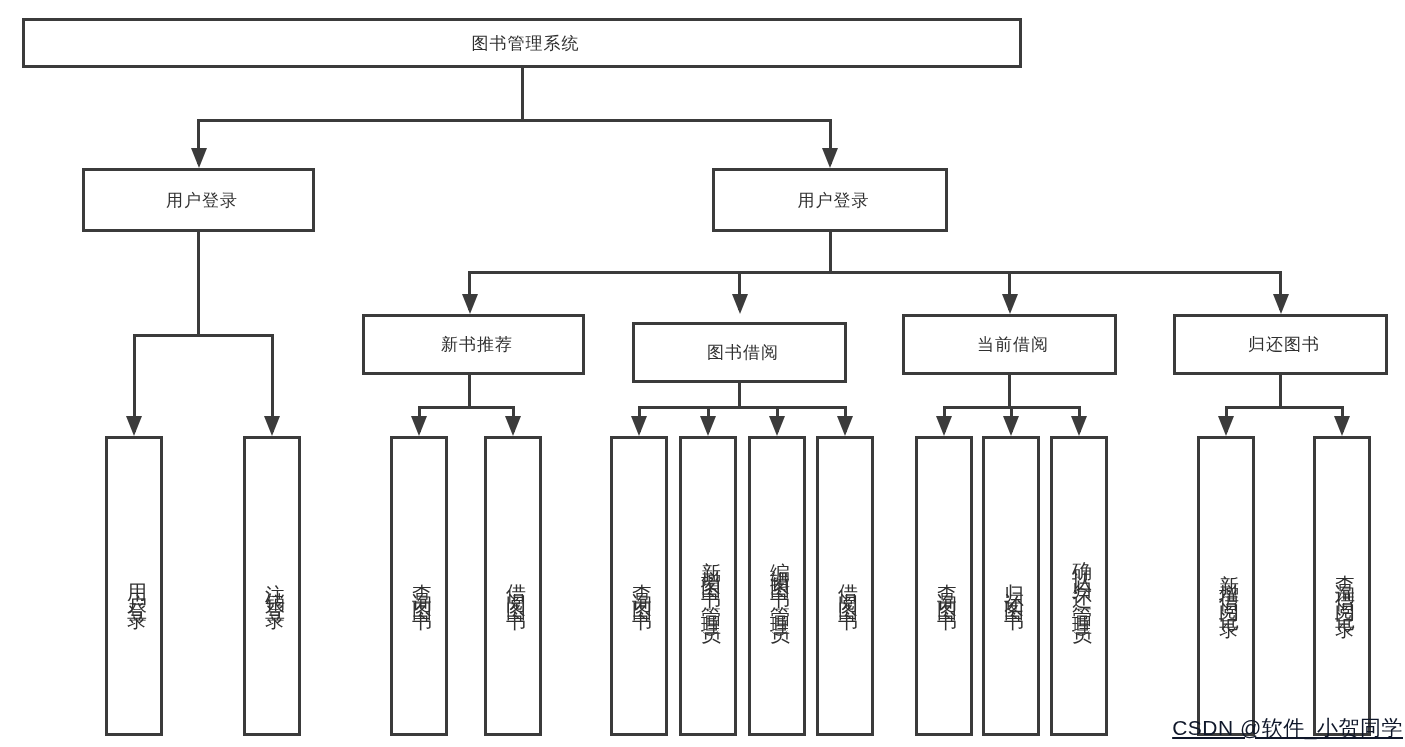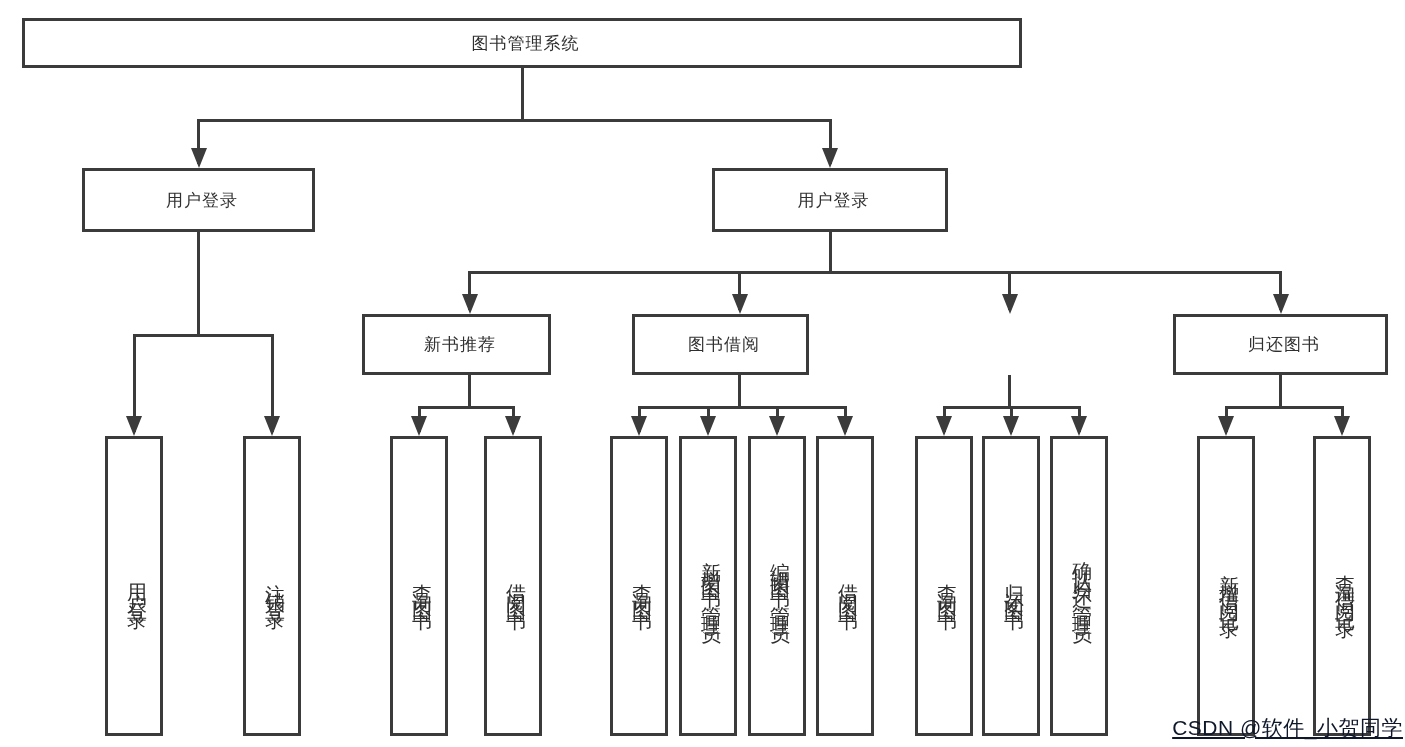--- a/index.html
+++ b/index.html
@@ -93,38 +93,38 @@
     </div>
     <div class="vline" style="left: 828.5px; top: 120px; width: 3px; height: 44px;"></div>
     <div class="arrow" style="left: 822px; top: 148px;"></div>
     <div class="box h" style="left: 712px; top: 168px; width: 236px; height: 64px;">
       <span class="lbl">用户登录</span>
     </div>
     <div class="vline" style="left: 828.5px; top: 232px; width: 3px; height: 40px;"></div>
     <div class="hline" style="left: 468px; top: 270.5px; width: 814px; height: 3px;"></div>
     <div class="vline" style="left: 468px; top: 272px; width: 3px; height: 38px;"></div>
     <div class="arrow" style="left: 461.5px; top: 294px;"></div>
-    <div class="box h" style="left: 362px; top: 314px; width: 189px; height: 61px; text-align: center;">
+    <div class="box h" style="left: 362px; top: 314px; width: 223px; height: 61px; text-align: center;">
       <span class="lbl">新书推荐</span>
     </div>
     <div class="vline" style="left: 468px; top: 375px; width: 3px; height: 32px;"></div>
     <div class="hline" style="left: 417.5px; top: 405.5px; width: 97px; height: 3px;"></div>
     <div class="vline" style="left: 417.5px; top: 407px; width: 3px; height: 25px;"></div>
     <div class="arrow" style="left: 411px; top: 416px;"></div>
     <div class="box v" style="left: 390px; top: 436px; width: 58px; height: 300px;">
       <span class="lbl">查询图书</span>
     </div>
     <div class="vline" style="left: 511.5px; top: 407px; width: 3px; height: 25px;"></div>
     <div class="arrow" style="left: 505px; top: 416px;"></div>
     <div class="box v" style="left: 484px; top: 436px; width: 58px; height: 300px;">
       <span class="lbl">借阅图书</span>
     </div>
     <div class="vline" style="left: 738px; top: 272px; width: 3px; height: 38px;"></div>
     <div class="arrow" style="left: 731.5px; top: 294px;"></div>
-    <div class="box h" style="left: 632px; top: 314px; width: 177px; height: 61px;">
+    <div class="box h" style="left: 632px; top: 322px; width: 215px; height: 61px;">
       <span class="lbl">图书借阅</span>
     </div>
     <div class="vline" style="left: 738px; top: 375px; width: 3px; height: 32px;"></div>
     <div class="hline" style="left: 637.5px; top: 405.5px; width: 209px; height: 3px;"></div>
     <div class="vline" style="left: 637.5px; top: 407px; width: 3px; height: 25px;"></div>
     <div class="arrow" style="left: 631px; top: 416px;"></div>
     <div class="box v" style="left: 610px; top: 436px; width: 58px; height: 300px;">
       <span class="lbl">查询图书</span>
     </div>
     <div class="vline" style="left: 706.5px; top: 407px; width: 3px; height: 25px;"></div>
@@ -137,20 +137,23 @@
     <div class="box v" style="left: 748px; top: 436px; width: 58px; height: 300px;">
       <span class="lbl">编辑图书（管理员）</span>
     </div>
     <div class="vline" style="left: 843.5px; top: 407px; width: 3px; height: 25px;"></div>
     <div class="arrow" style="left: 837px; top: 416px;"></div>
     <div class="box v" style="left: 816px; top: 436px; width: 58px; height: 300px;">
       <span class="lbl">借阅图书</span>
     </div>
     <div class="vline" style="left: 1008px; top: 272px; width: 3px; height: 38px;"></div>
     <div class="arrow" style="left: 1001.5px; top: 294px;"></div>
+    <div class="box h" style="left: 902px; top: 314px; width: 215px; height: 61px;">
+      <span class="lbl">当前借阅</span>
+    </div>
     <div class="vline" style="left: 1008px; top: 375px; width: 3px; height: 32px;"></div>
     <div class="hline" style="left: 942.5px; top: 405.5px; width: 138px; height: 3px;"></div>
     <div class="vline" style="left: 942.5px; top: 407px; width: 3px; height: 25px;"></div>
     <div class="arrow" style="left: 936px; top: 416px;"></div>
     <div class="box v" style="left: 915px; top: 436px; width: 58px; height: 300px;">
       <span class="lbl">查询图书</span>
     </div>
     <div class="vline" style="left: 1009.5px; top: 407px; width: 3px; height: 25px;"></div>
     <div class="arrow" style="left: 1003px; top: 416px;"></div>
     <div class="box v" style="left: 982px; top: 436px; width: 58px; height: 300px;">

